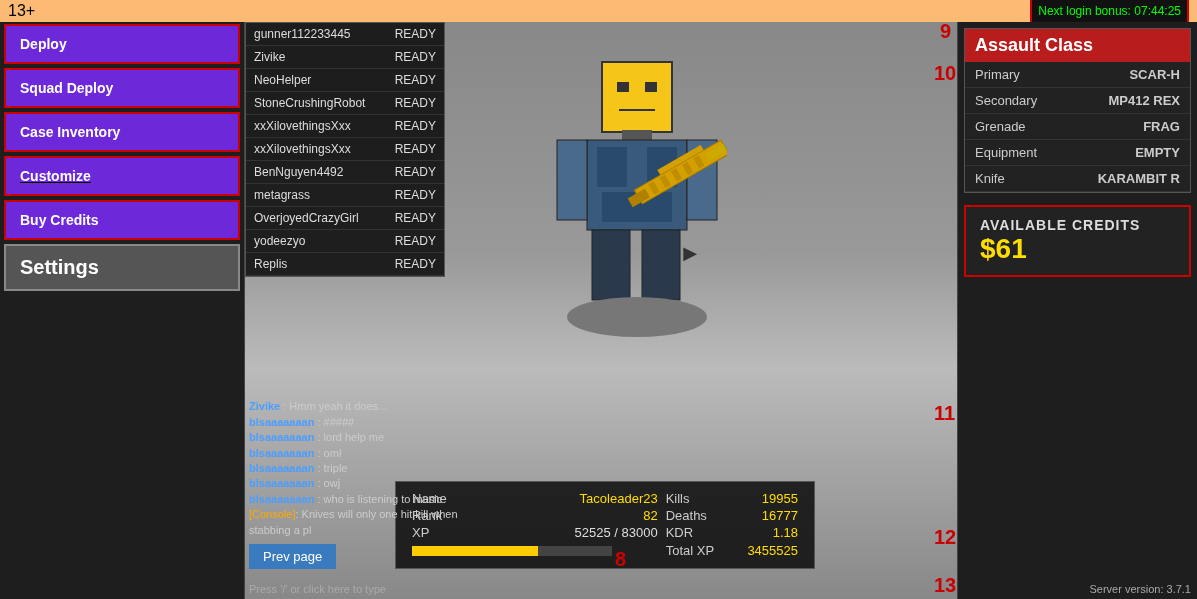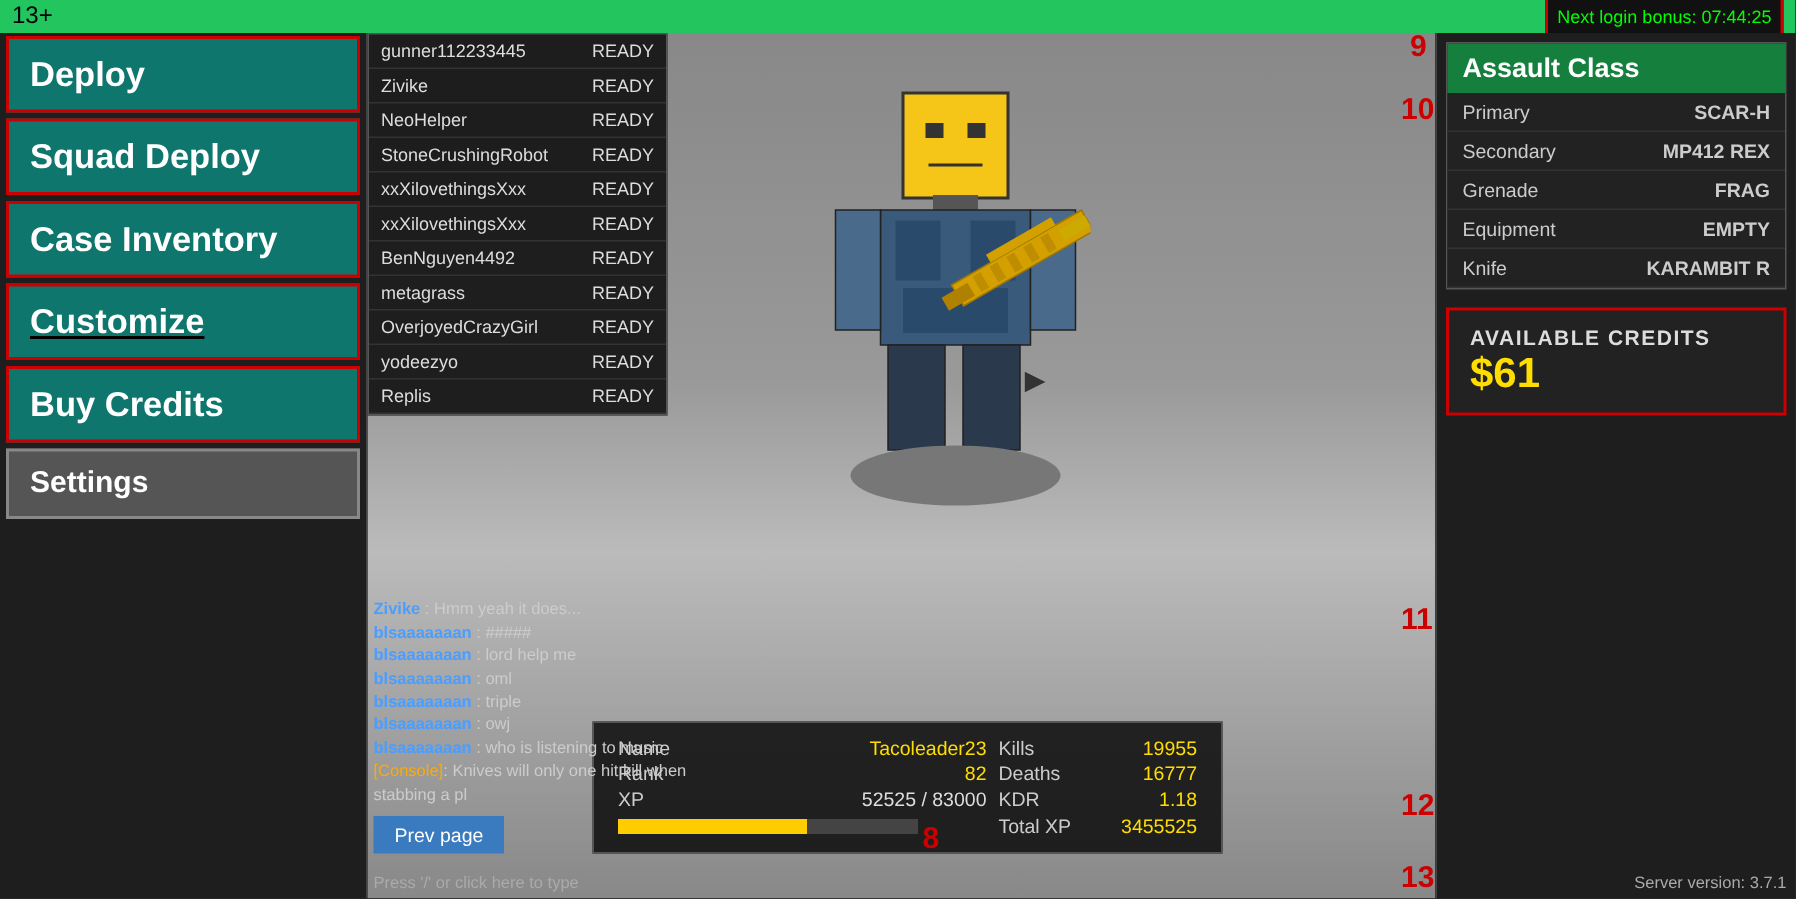--- a/index.html
+++ b/index.html
@@ -9,21 +9,21 @@
       background: #2a2a2a;
       font-family: 'Arial', sans-serif;
       overflow: hidden;
       position: relative;
     }
 
     
     #top-bar {
       width: 100%;
       height: 22px;
-      background: #22c55e;
+      background: #fdba74;
       display: flex;
       align-items: center;
       padding: 0 8px;
     }
     #login-bonus {
       margin-left: auto;
       color: #00ff00;
       font-size: 12px;
       border: 2px solid #cc0000;
       padding: 15px 6px;
@@ -45,23 +45,23 @@
       display: flex;
       flex-direction: column;
       border-right: 1px solid #444;
       flex-shrink: 0;
     }
 
     .sidebar-btn {
       display: block;
       padding: 10px 14px;
       color: white;
-      font-size: 23px;
-      font-weight: bold;
-      background: #0f766e;
+      font-size: 14px;
+      font-weight: bold;
+      background: #6d28d9;
       border: 2px solid #cc0000;
       margin: 2px 4px;
       cursor: pointer;
       text-decoration: none;
     }
     .sidebar-btn.settings {
       font-size: 20px;
       background: #555;
       border-color: #888;
     }
@@ -185,21 +185,21 @@
       flex-shrink: 0;
       position: relative;
     }
 
     
     #class-panel {
       border: 1px solid #555;
       margin: 6px;
     }
     #class-header {
-      background: #15803d;
+      background: #b91c1c;
       color: white;
       font-size: 18px;
       font-weight: bold;
       padding: 6px 10px;
     }
     .loadout-row {
       display: flex;
       justify-content: space-between;
       padding: 5px 10px;
       border-bottom: 1px solid #333;

